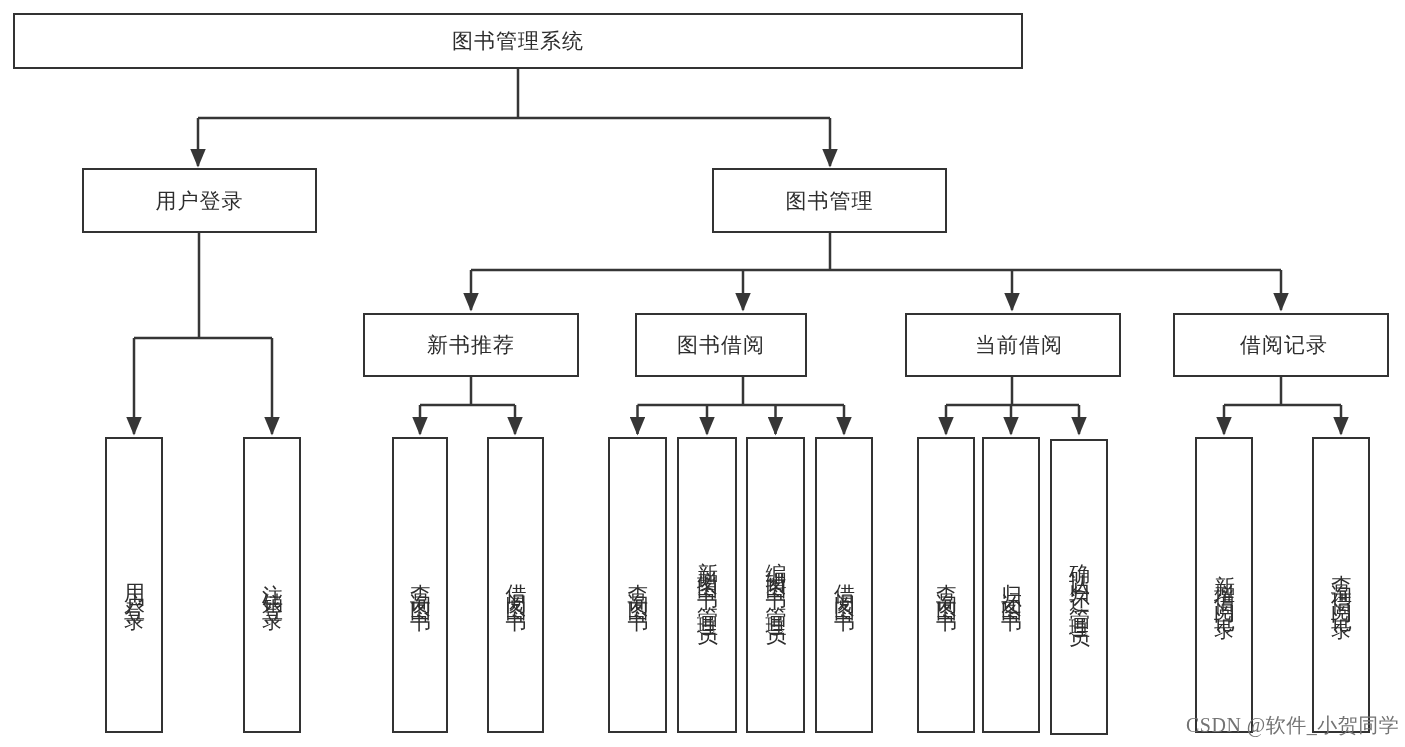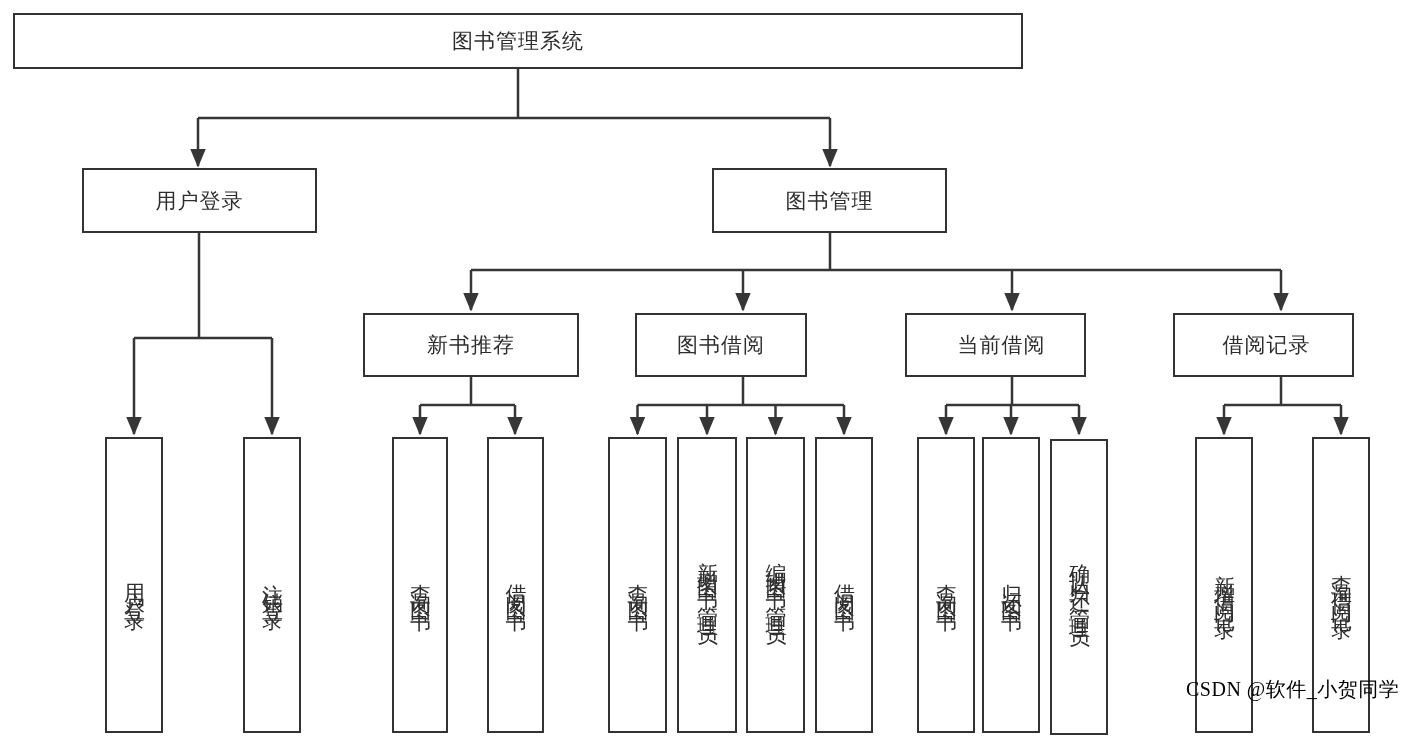--- a/index.html
+++ b/index.html
@@ -38,23 +38,23 @@
     writing-mode: vertical-rl;
     text-orientation: mixed;
     letter-spacing: 9px;
     line-height: 1;
     text-align: center;
   }
   .root-node { font-size: 21px; }
   #watermark {
     position: absolute;
     left: 1186px;
-    top: 676px;
+    top: 712px;
     font-size: 20px;
-    color: #000000;
+    color: #737373;
     white-space: nowrap;
     z-index: 5;
     letter-spacing: 0.5px;
   }
 </style>
 </head>
 <body>
 
 <div id="canvas">
 
@@ -96,22 +96,22 @@
     </g>
   </svg>
 
   <div class="node h-node root-node" style="left:13px; top:13px; width:1010px; height:56px;">图书管理系统</div>
 
   <div class="node h-node" style="left:82px; top:168px; width:235px; height:65px;">用户登录</div>
   <div class="node h-node" style="left:363px; top:313px; width:216px; height:64px;">新书推荐</div>
 
   <div class="node h-node" style="left:712px; top:168px; width:235px; height:65px;">图书管理</div>
   <div class="node h-node" style="left:635px; top:313px; width:172px; height:64px;">图书借阅</div>
-  <div class="node h-node" style="left:905px; top:313px; width:181px; height:64px;padding-left:12px;">当前借阅</div>
-  <div class="node h-node" style="left:1173px; top:313px; width:181px; height:64px;padding-left:6px;">借阅记录</div>
+  <div class="node h-node" style="left:905px; top:313px; width:216px; height:64px;padding-left:12px;">当前借阅</div>
+  <div class="node h-node" style="left:1173px; top:313px; width:216px; height:64px;padding-left:6px;">借阅记录</div>
 
   <div class="node v-node" style="left:105px; top:437px; width:58px; height:296px;">用户登录</div>
   <div class="node v-node" style="left:243px; top:437px; width:58px; height:296px;">注销登录</div>
 
   <div class="node v-node" style="left:392px; top:437px; width:56px; height:296px;">查询图书</div>
   <div class="node v-node" style="left:487px; top:437px; width:57px; height:296px;">借阅图书</div>
 
   <div class="node v-node" style="left:608px; top:437px; width:59px; height:296px;">查询图书</div>
   <div class="node v-node" style="left:677px; top:437px; width:60px; height:296px;">新增图书（管理员）</div>
   <div class="node v-node" style="left:746px; top:437px; width:59px; height:296px;">编辑图书（管理员）</div>

